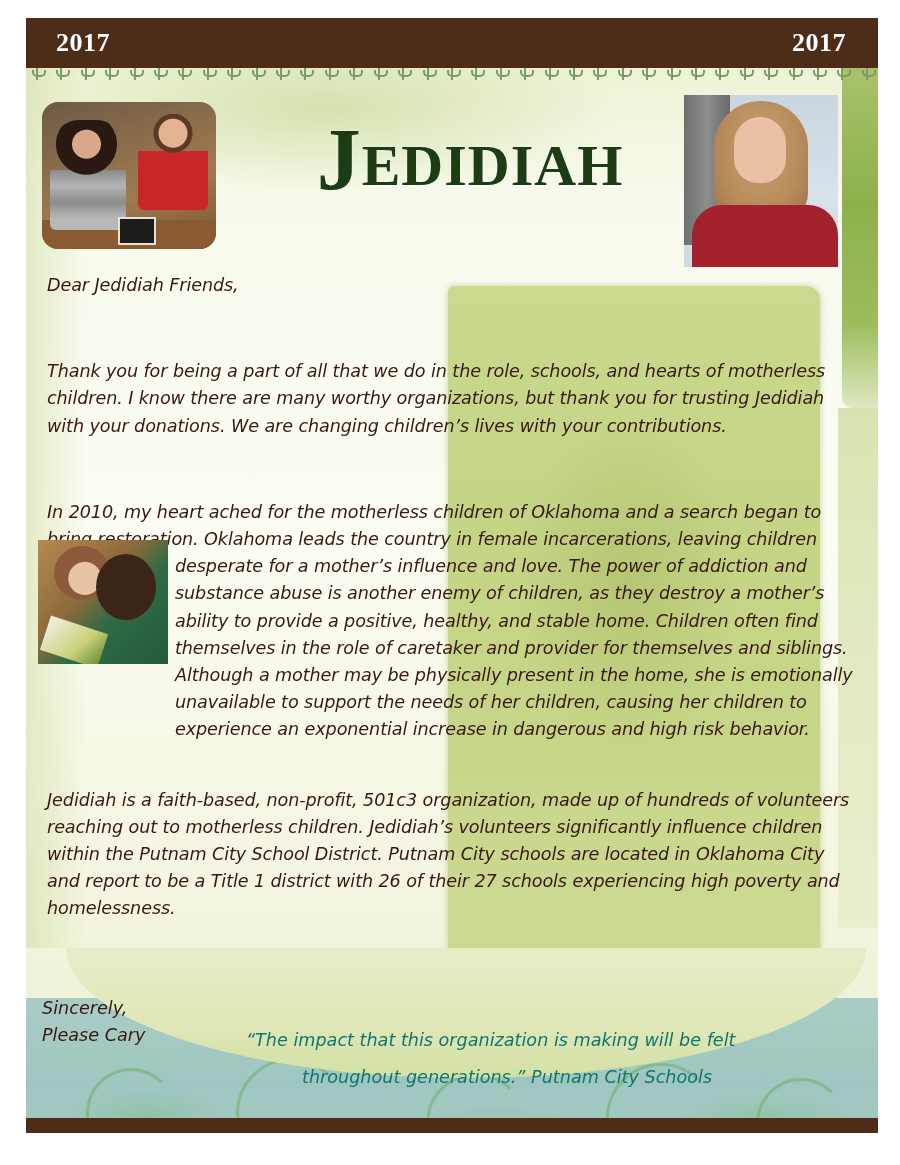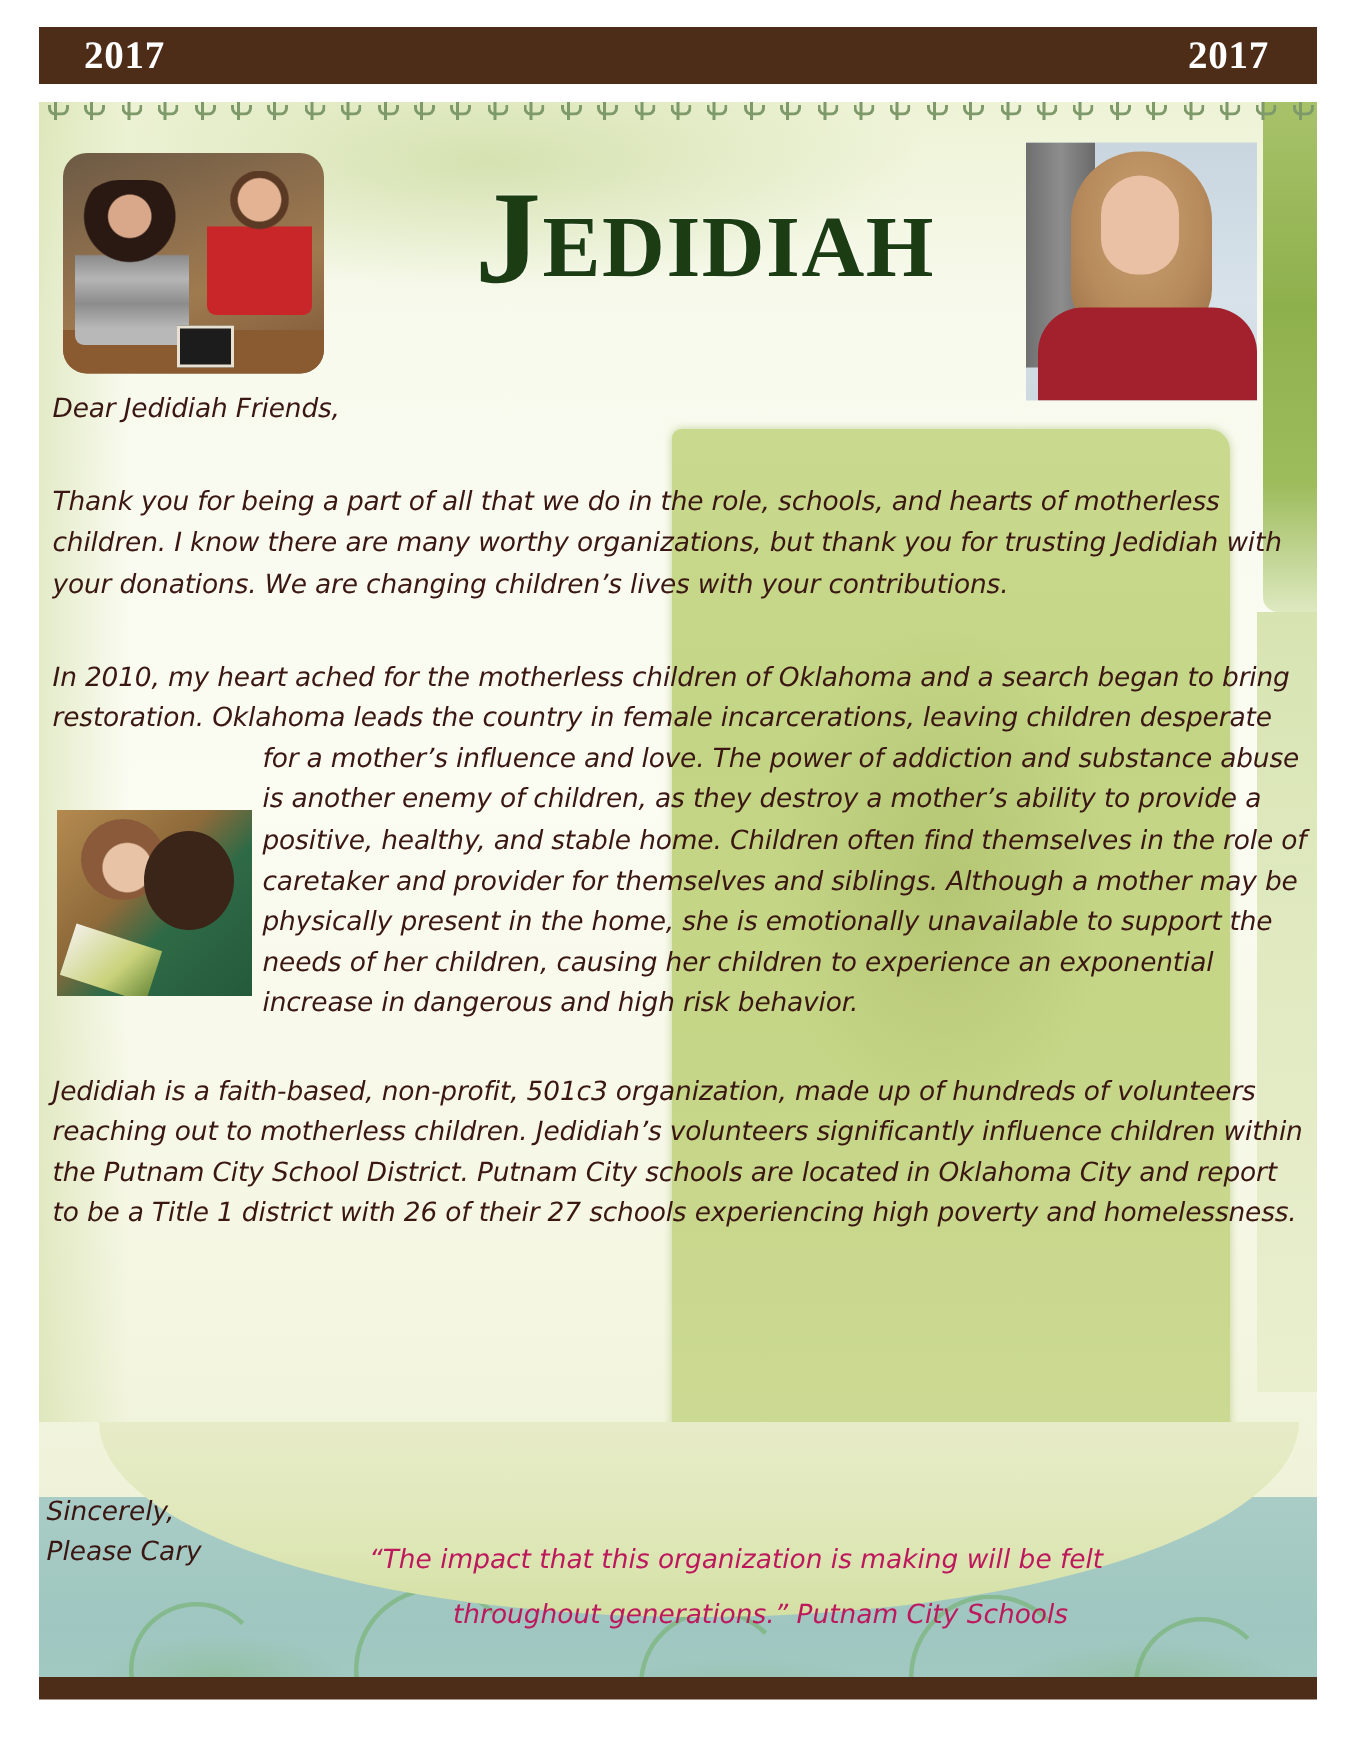--- a/index.html
+++ b/index.html
@@ -3,21 +3,21 @@
 <meta charset="utf-8">
 <style>
   * { box-sizing: border-box; margin: 0; padding: 0; }
   html, body { width: 900px; height: 1165px; background: #ffffff; overflow: hidden; }
   body { position: relative; font-family: "DejaVu Sans", sans-serif; }
 
   .page {
     position: absolute; left: 26px; top: 18px; width: 852px; height: 1115px;
   }
   .topbar {
-    position: absolute; left: 0; top: 0; width: 852px; height: 38px;
+    position: absolute; left: 0; top: 0; width: 852px; height: 50px;
     background: #4e2d18;
     display: flex; justify-content: space-between; align-items: center;
     padding: 0 32px 0 30px;
   }
   .year {
     color: #ffffff; font-family: "Liberation Serif", serif; font-weight: bold;
     font-size: 26px; letter-spacing: 0.5px;
   }
   .ornaments {
     position: absolute; left: 0; top: 50px; width: 852px; height: 14px;
@@ -165,35 +165,35 @@
     z-index: 4;
   }
   .title .cap { font-size: 88px; vertical-align: -4px; }
 
   .letter {
     position: absolute; left: 5px; top: 238px; width: 845px; z-index: 4;
     font-family: "DejaVu Sans", sans-serif; font-style: oblique;
     font-size: 17.6px; line-height: 27.2px; color: #3a1712;
     letter-spacing: -0.1px;
   }
-  .letter p { margin: 4px; }
+  .letter p { margin: 16px; }
   .gap { height: 27px; }
   .float-photo-spacer {
     float: left; width: 144px; height: 136px; margin-top: 3px;
   }
 
   .signoff {
-    position: absolute; left: 5px; top: 977px; z-index: 5;
+    position: absolute; left: 16px; top: 977px; z-index: 5;
     font-family: "DejaVu Sans", sans-serif; font-style: oblique;
     font-size: 17.6px; line-height: 27px; color: #3a1712;
   }
   .quote {
     position: absolute; left: 220px; top: 1004px; width: 600px; z-index: 5;
     font-family: "DejaVu Sans", sans-serif; font-style: oblique;
-    font-size: 17.6px; line-height: 37px; color: #be185d;
+    font-size: 17.6px; line-height: 37px; color: #0f766e;
   }
   .quote .l2 { display: block; padding-left: 56px; font-style: italic; }
 </style>
 </head>
 <body>
 
 <div class="page">
 
   <div class="art">
     <div class="wash-left"></div>

